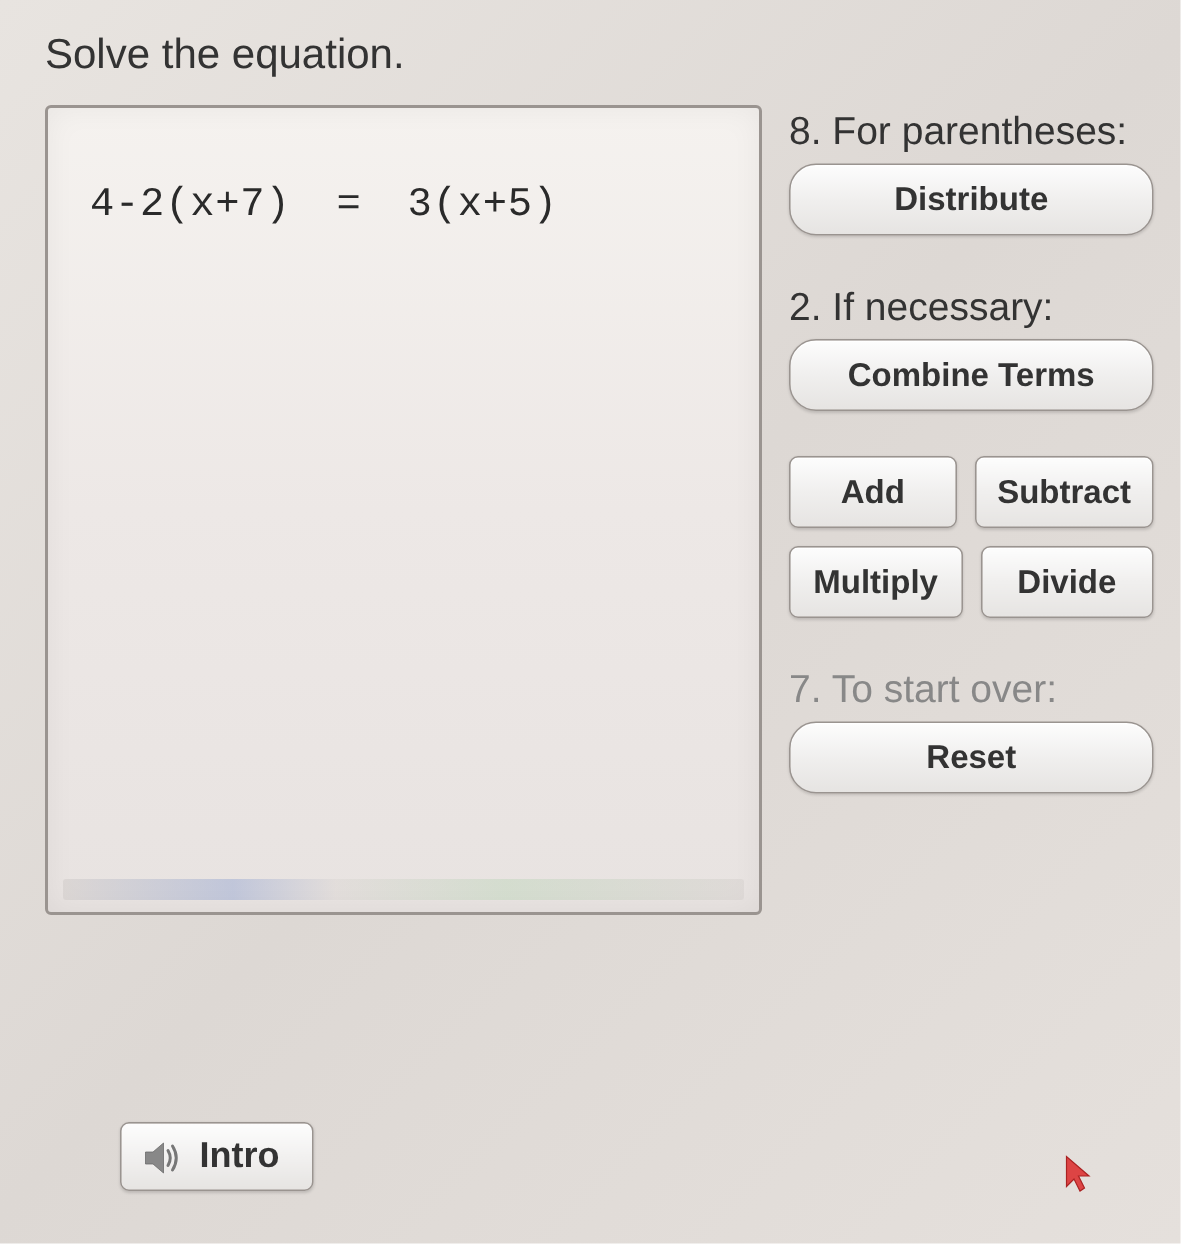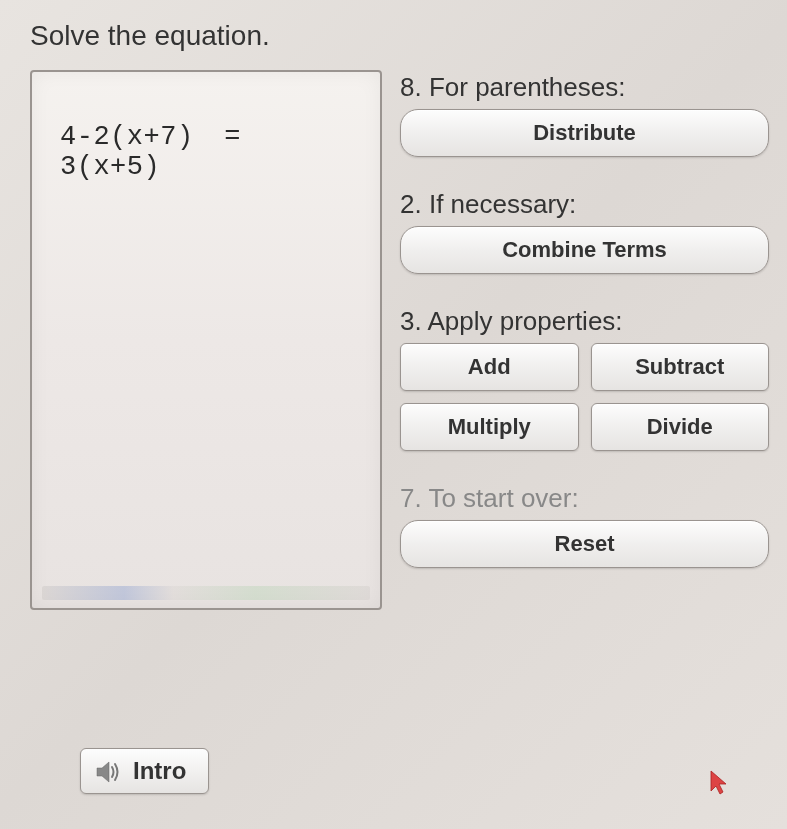--- a/index.html
+++ b/index.html
@@ -20,21 +20,21 @@
       font-size: 28px;
       color: #333;
       font-weight: normal;
       margin-bottom: 18px;
     }
     .main-row {
       display: flex;
       gap: 18px;
     }
     .equation-panel {
-      width: 352px;
+      width: 478px;
       height: 540px;
       background: linear-gradient(180deg, #f5f2ef 0%, #ede8e6 50%, #e8e3e1 100%);
       border: 2px solid #9a9490;
       border-radius: 4px;
       padding: 50px 20px 20px 28px;
       position: relative;
       box-shadow: inset 0 0 20px rgba(0,0,0,0.05);
     }
     .equation-line {
       font-size: 27px;
@@ -168,21 +168,20 @@
       <div class="step-label">8. For parentheses:</div>
       <div class="btn btn-full">Distribute</div>
     </div>
 
     <div class="step-group">
       <div class="step-label">2. If necessary:</div>
       <div class="btn btn-full">Combine Terms</div>
     </div>
 
     <div class="step-group">
-      <div class="step-label">3. Apply properties:</div>
       <div class="btn-row">
         <div class="btn btn-half">Add</div>
         <div class="btn btn-half">Subtract</div>
       </div>
       <div class="btn-row" style="margin-top:12px;">
         <div class="btn btn-half">Multiply</div>
         <div class="btn btn-half">Divide</div>
       </div>
     </div>
 

